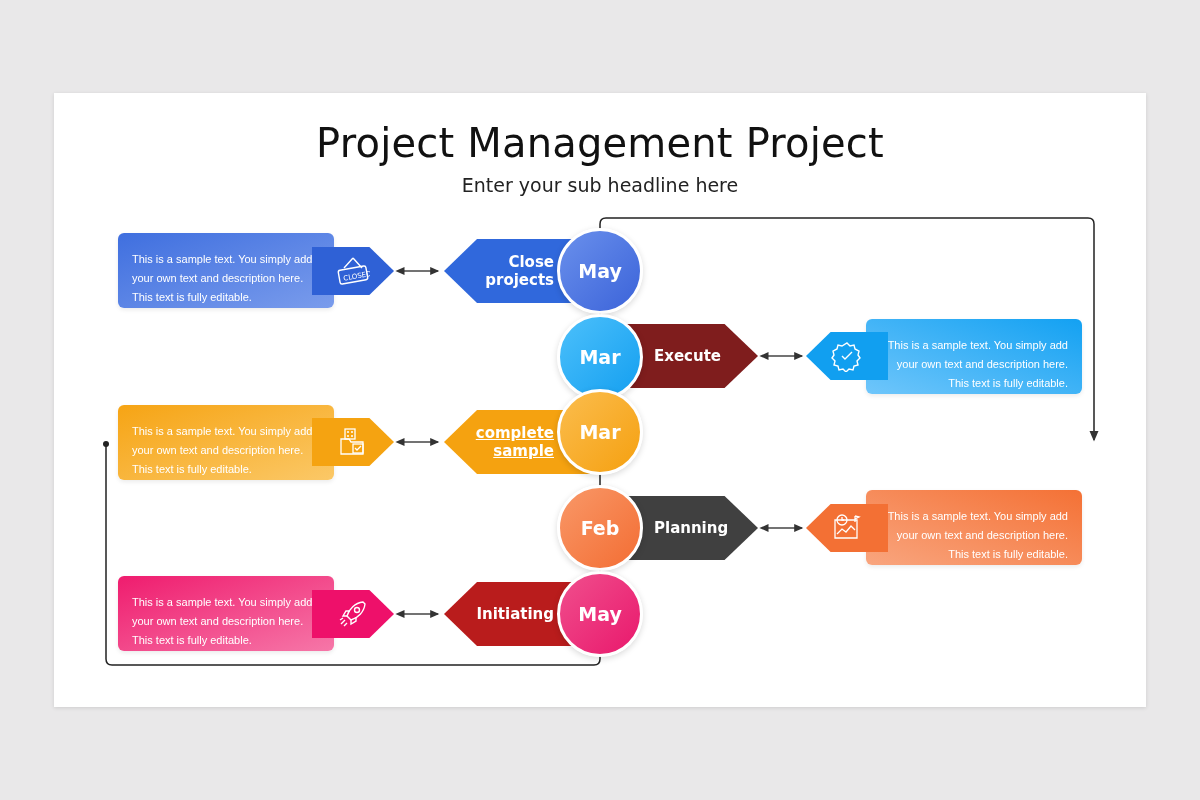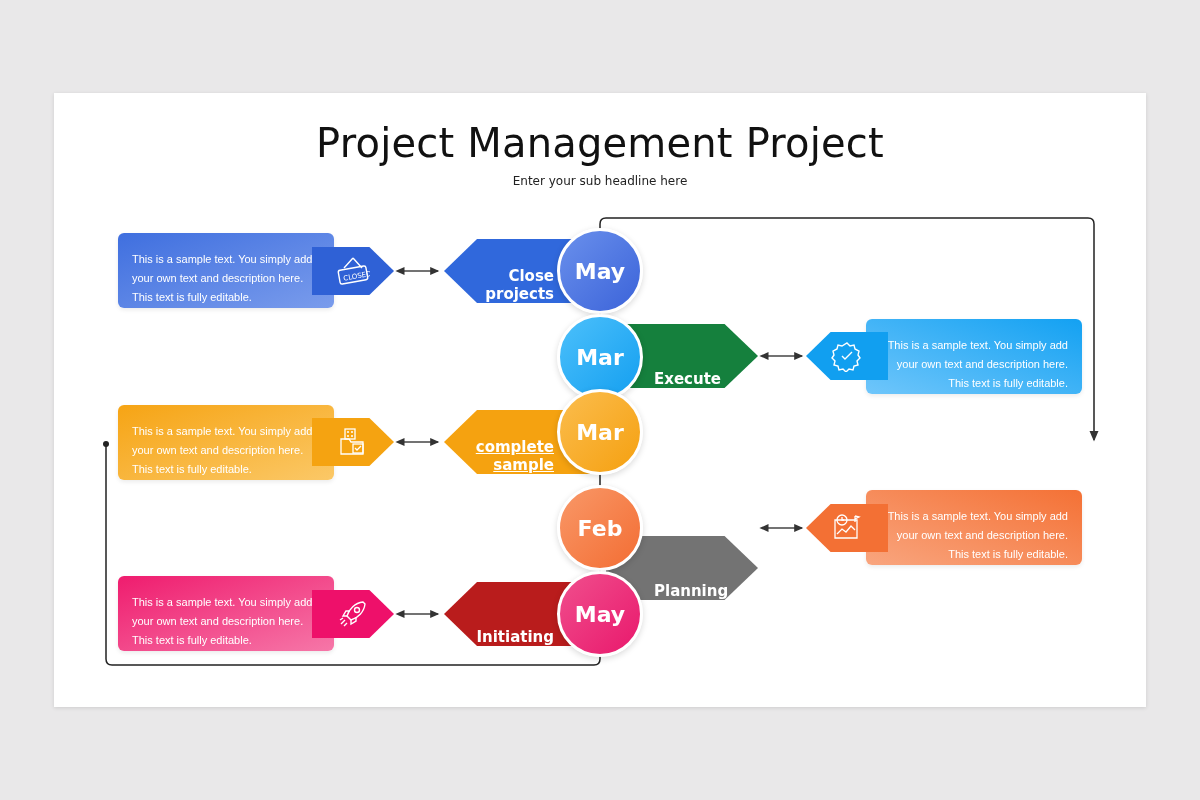--- a/index.html
+++ b/index.html
@@ -1,22 +1,22 @@
 <!DOCTYPE html>
 <html><head>
 <meta charset="utf-8">
 <style>
   html,body{margin:0;padding:0;}
   body{width:1200px;height:800px;background:#e9e8e9;position:relative;overflow:hidden;font-family:"Liberation Sans",sans-serif;}
   .slide{position:absolute;left:54px;top:93px;width:1092px;height:614px;background:#fff;box-shadow:0 1px 4px rgba(0,0,0,0.12);}
   .title{position:absolute;left:0;top:120px;width:1200px;text-align:center;font-size:40px;color:#111;font-family:"DejaVu Sans",sans-serif;letter-spacing:0.2px;}
-  .sub{position:absolute;left:0;top:174px;width:1200px;text-align:center;font-size:12px;color:#222;font-family:"DejaVu Sans",sans-serif;}
+  .sub{position:absolute;left:0;top:174px;width:1200px;text-align:center;font-size:19px;color:#222;font-family:"DejaVu Sans",sans-serif;}
   svg.lines{position:absolute;left:0;top:0;}
-  .circle{position:absolute;width:80px;height:80px;border-radius:50%;border:3px solid #fff;box-sizing:content-box;color:#fff;font-weight:bold;font-size:22px;display:flex;align-items:center;justify-content:center;box-shadow:0 2px 6px rgba(0,0,0,0.15);z-index:3;font-family:"DejaVu Sans",sans-serif;}
-  .tag{position:absolute;height:64px;color:#fff;font-weight:bold;font-size:15px;display:flex;align-items:flex-end;z-index:2;font-family:"DejaVu Sans",sans-serif;line-height:18px;}
+  .circle{position:absolute;width:80px;height:80px;border-radius:50%;border:3px solid #fff;box-sizing:content-box;color:#fff;font-weight:bold;font-size:19px;display:flex;align-items:center;justify-content:center;box-shadow:0 2px 6px rgba(0,0,0,0.15);z-index:3;font-family:"DejaVu Sans",sans-serif;}
+  .tag{position:absolute;height:64px;color:#fff;font-weight:bold;font-size:15px;display:flex;align-items:center;z-index:2;font-family:"DejaVu Sans",sans-serif;line-height:18px;}
   .tag.left{clip-path:polygon(22% 0,100% 0,100% 100%,22% 100%,0 50%);justify-content:flex-end;padding-right:40px;text-align:right;box-sizing:border-box;}
   .tag.right{clip-path:polygon(0 0,78% 0,100% 50%,78% 100%,0 100%);padding-left:30px;box-sizing:border-box;}
   .card{position:absolute;width:216px;height:75px;border-radius:6px;color:#fff;font-size:11px;line-height:19px;box-sizing:border-box;padding:17px 14px;z-index:1;box-shadow:0 2px 4px rgba(0,0,0,0.08);}
   .card.r{text-align:right;}
   .iconbox{position:absolute;width:82px;height:48px;color:#fff;display:flex;align-items:center;justify-content:center;z-index:2;}
   .iconbox.pl{clip-path:polygon(0 0,70% 0,100% 50%,70% 100%,0 100%);}
   .iconbox.pr{clip-path:polygon(30% 0,100% 0,100% 100%,30% 100%,0 50%);}
 </style>
 </head>
 <body>
@@ -61,21 +61,21 @@
       </svg>
   </div>
   <div class="tag left" style="left:444px;top:239px;width:150px;background:#3068dc;">
     <span><span>Close</span><br><span>projects</span></span>
   </div>
   <div class="circle" style="left:557px;top:228px;background:linear-gradient(135deg,#6a90ec,#3b63d9);">May</div>
 </div>
 
 <div>
   <div class="circle" style="left:557px;top:314px;background:linear-gradient(135deg,#4cc0fb,#149ff0);">Mar</div>
-  <div class="tag right" style="left:606px;top:324px;width:152px;padding-left:48px;background:#15803d;">Execute</div>
+  <div class="tag right" style="left:606px;top:324px;width:152px;padding-left:48px;background:#7f1d1d;">Execute</div>
   <div class="iconbox pr" style="left:806px;top:332px;background:#119ff0;">
     <svg width="32" height="32" viewBox="0 0 32 32" fill="none" stroke="#fff" stroke-width="1.4">
         <path d="M16 3 l3 3 4-1 1 4 4 2-1 4 2 3-3 3 1 4-4 1-1 4-4-1-3 3-3-3-4 1-1-4-4-1 1-4-3-3 2-3-1-4 4-2 1-4 4 1z"></path>
         <path d="M11 16 l3 3 7-7"></path>
       </svg>
   </div>
   <div class="card r" style="left:866px;top:319px;background:linear-gradient(200deg,#13a1f2,#6fc6fb);">
     <span>This is a sample text. You simply add your own text and description here. This text is fully editable.</span>
   </div>
 </div>
@@ -94,21 +94,21 @@
       </svg>
   </div>
   <div class="tag left" style="left:444px;top:410px;width:150px;background:#f5a210;text-decoration:underline;">
     <span><span>complete</span><br><span>sample</span></span>
   </div>
   <div class="circle" style="left:557px;top:389px;background:linear-gradient(135deg,#fbbd4e,#f5a010);">Mar</div>
 </div>
 
 <div>
   <div class="circle" style="left:557px;top:485px;background:linear-gradient(135deg,#f99868,#f36d33);">Feb</div>
-  <div class="tag right" style="left:606px;top:496px;width:152px;padding-left:48px;background:#737373;margin-top:40px;">Planning</div>
+  <div class="tag right" style="left:606px;top:496px;width:152px;padding-left:48px;background:#404040;">Planning</div>
   <div class="iconbox pr" style="left:806px;top:504px;background:#f37034;">
     <svg width="32" height="32" viewBox="0 0 32 32" fill="none" stroke="#fff" stroke-width="1.3">
         <path d="M4 8 h22 v18 h-22 z"></path>
         <circle cx="11" cy="8" r="5"></circle>
         <path d="M11 5 v3 h2"></path>
         <path d="M6 22 l5-5 4 3 5-6 4 4"></path>
         <path d="M24 4 v6 M24 4 l4 1-4 2"></path>
       </svg>
   </div>
   <div class="card r" style="left:866px;top:490px;background:linear-gradient(200deg,#f47135,#f9a57e);">

